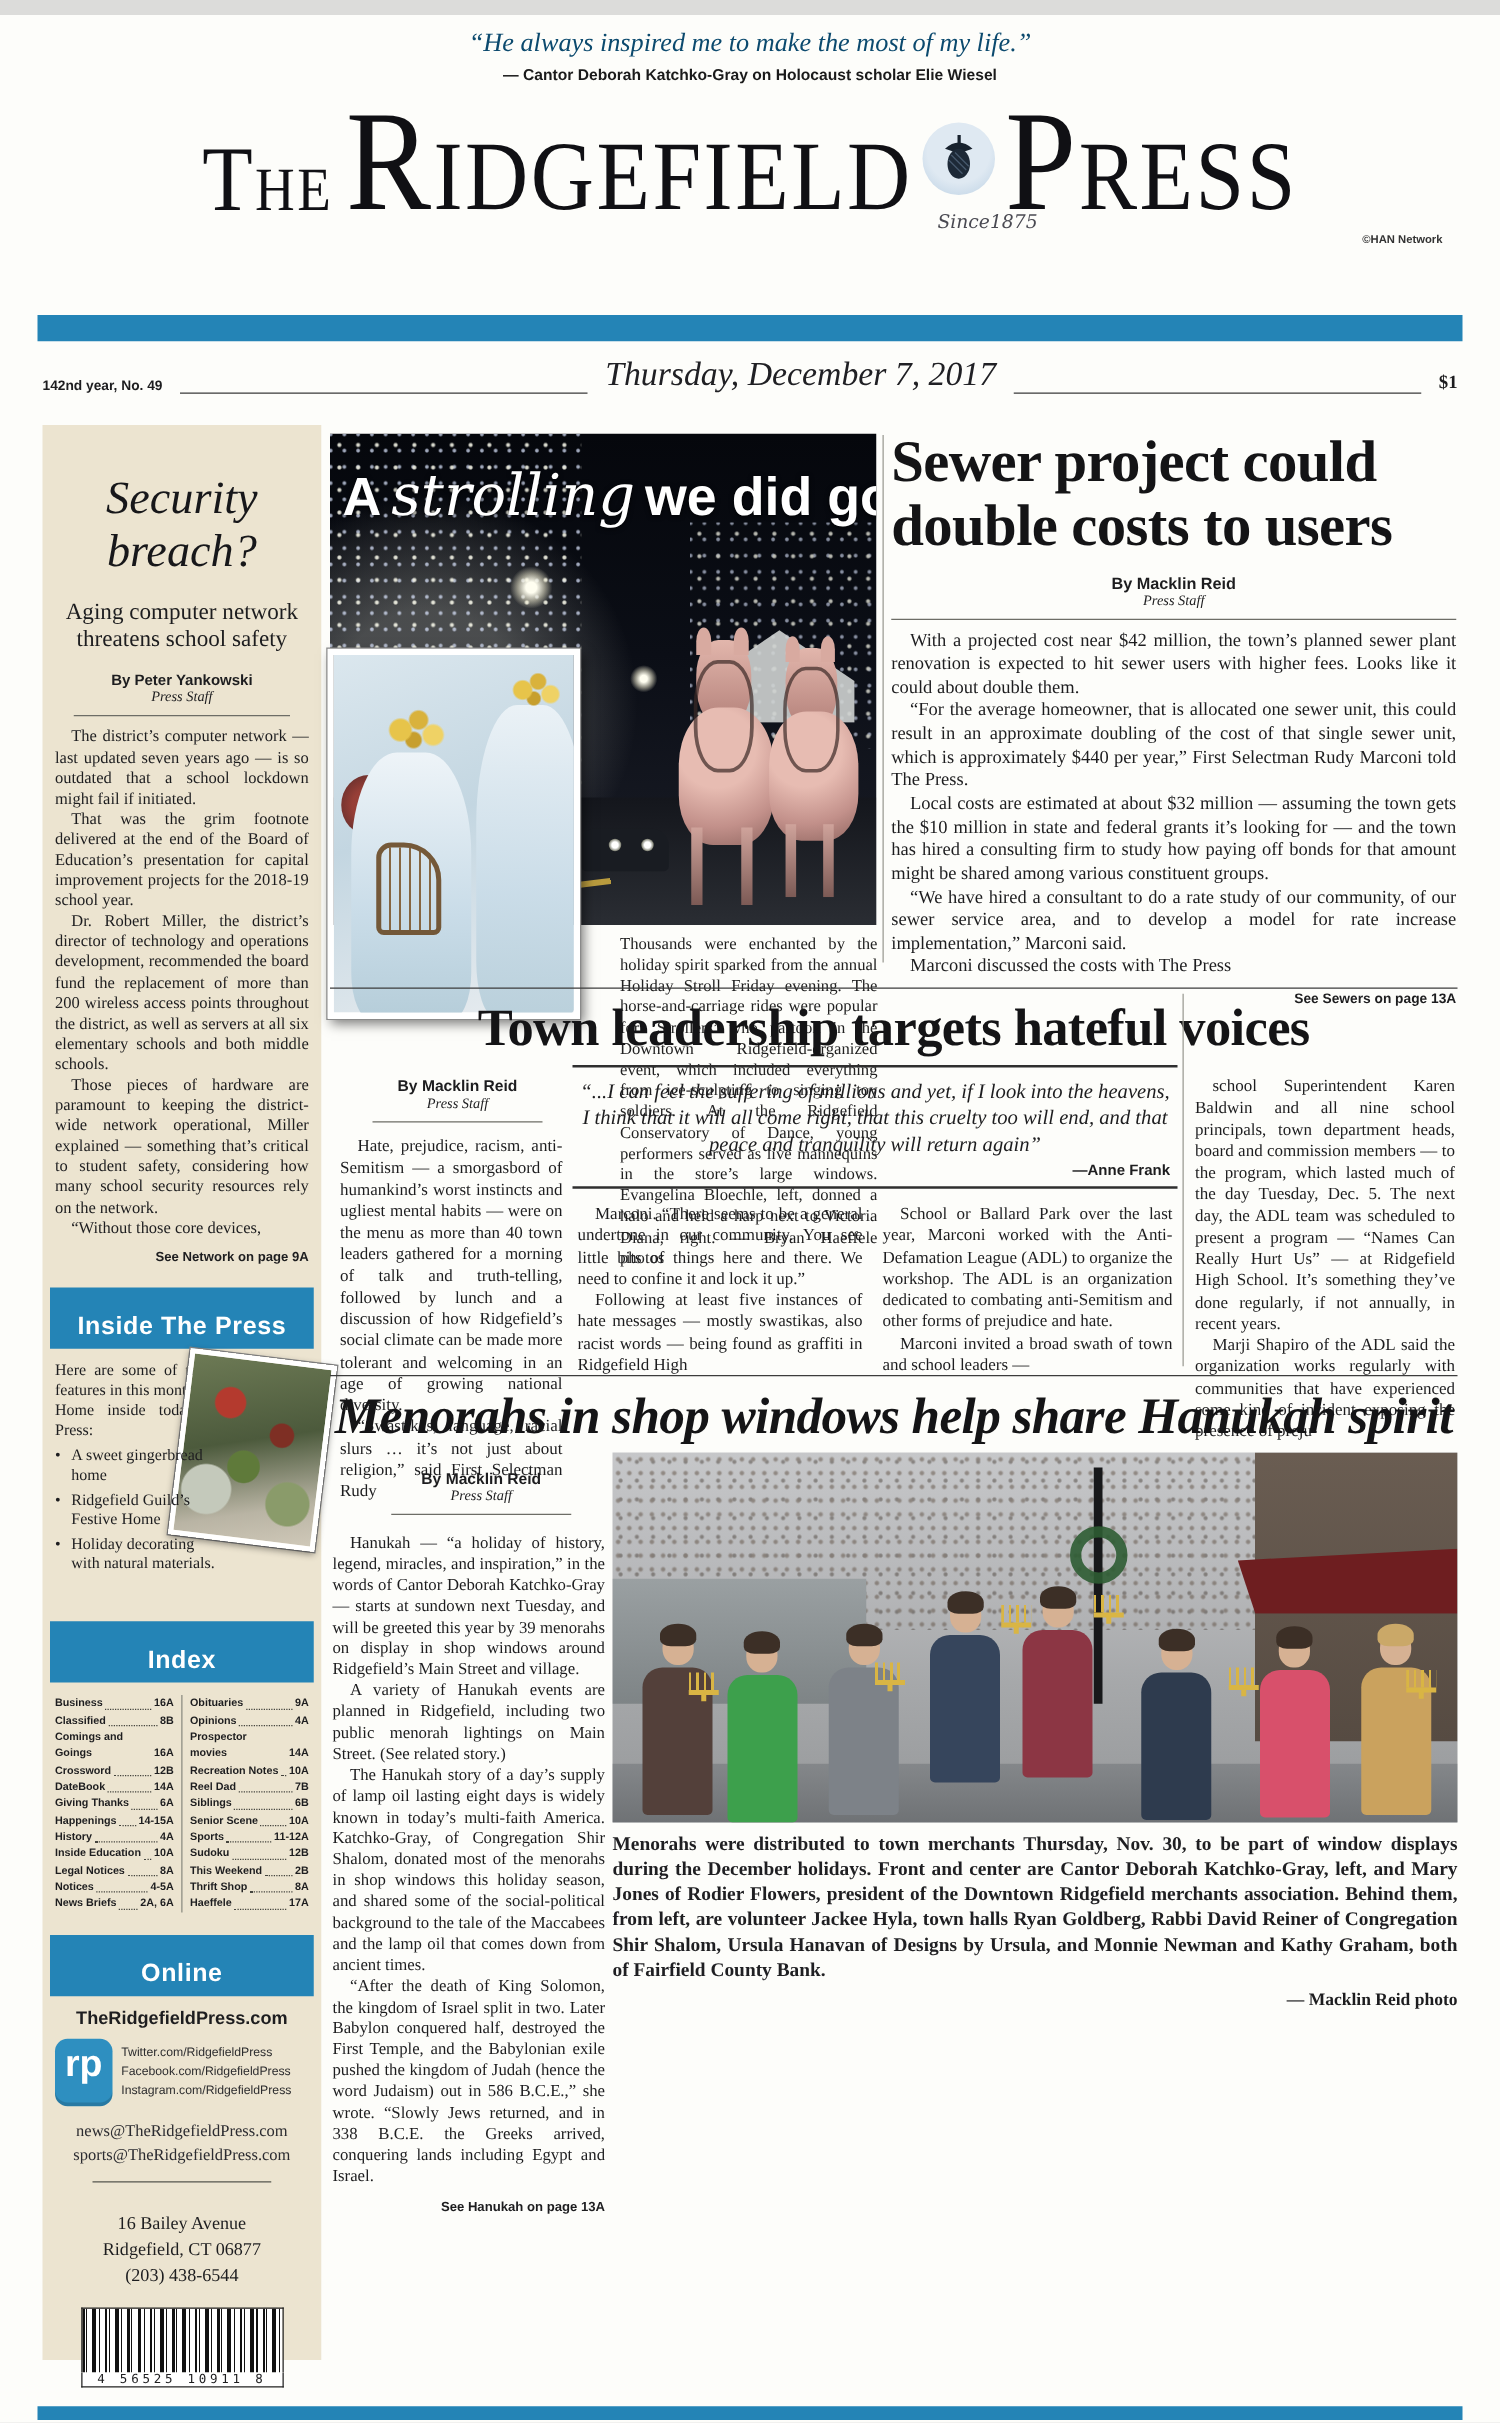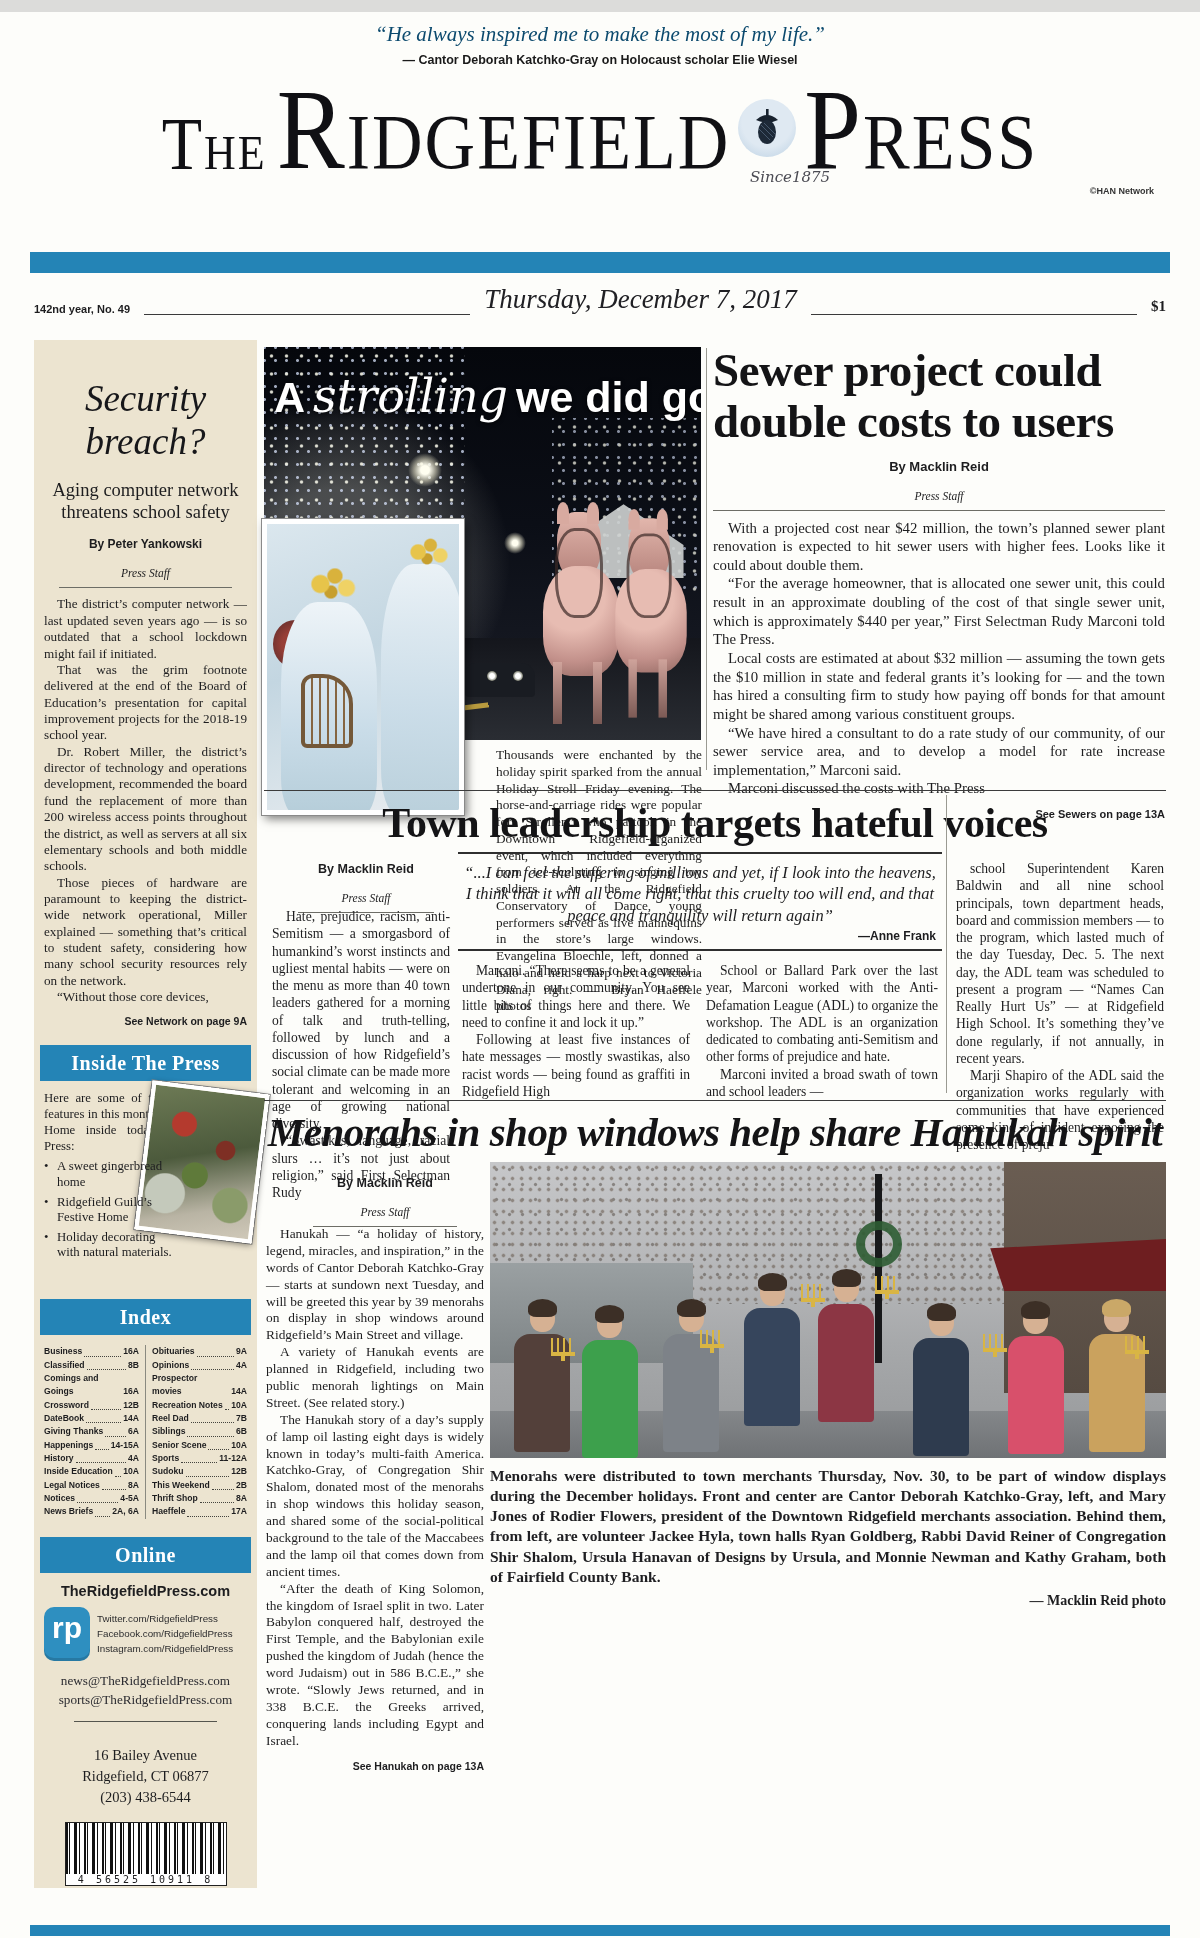--- a/index.html
+++ b/index.html
@@ -37,27 +37,27 @@
   .date-edition { font-family:"Liberation Sans", sans-serif; font-weight:bold; font-size:11px; }
   .date-center { font-style:italic; font-size:27px; color:#202024; }
   .date-price { font-weight:bold; font-size:15px; }
 
   
   .left-rail { position:absolute; left:34px; top:340px; width:223px; height:1548px;
     background:#ece4d0; padding:10px 10px 8px 10px; }
   .sec-title { margin-top:28px; text-align:center; font-style:italic; font-size:37px; line-height:1.15; color:#17171a; }
   .sec-subtitle { margin-top:16px; text-align:center; font-size:18.5px; line-height:1.2; }
   .byline { margin-top:14px; text-align:center; font-family:"Liberation Sans", sans-serif; font-weight:bold; font-size:12px; }
-  .byline-role { text-align:center; font-style:italic; font-size:11.5px; margin-top:16px; }
+  .byline-role { text-align:center; font-style:italic; font-size:11.5px; margin-top:1px; }
   .byline-rule { width:85%; margin:8px auto 8px auto; border-top:1px solid #6d6d66; }
   .rail-body p { font-size:13.2px; line-height:1.24; text-align:justify; text-indent:13px; }
   .jump { font-family:"Liberation Sans", sans-serif; font-weight:bold; font-size:10.5px; text-align:right; margin-top:10px; }
 
   .rail-header { margin:18px -4px 10px -4px; background:#2484b6; color:#fff; text-align:center;
-    font-family:Liberation Serif, serif; font-weight:bold; font-size:20px; padding:7px 0 6px 0; letter-spacing:.5px; }
+    font-family:Liberation Sans, sans-serif; font-weight:bold; font-size:20px; padding:20px 0 6px 0; letter-spacing:.5px; }
   .inside-wrap { position:relative; min-height:190px; }
   .inside-photo { position:absolute; right:-14px; top:-4px; width:118px; height:150px; transform:rotate(7deg);
     border:4px solid #fff; box-shadow:0 2px 6px rgba(0,0,0,.45), 0 0 0 1px #888;
     background:
       radial-gradient(circle at 30% 25%, #b43a2e 0 9%, transparent 10%),
       radial-gradient(circle at 70% 40%, #7e2f24 0 8%, transparent 9%),
       radial-gradient(circle at 45% 60%, #5f7a3a 0 12%, transparent 13%),
       radial-gradient(circle at 20% 75%, #c4c9bb 0 14%, transparent 15%),
       radial-gradient(circle at 80% 78%, #8a9b6a 0 12%, transparent 13%),
       linear-gradient(165deg,#6d7a55 0%, #4c5a3c 45%, #b9b4a4 80%, #cfc8b8 100%); }

